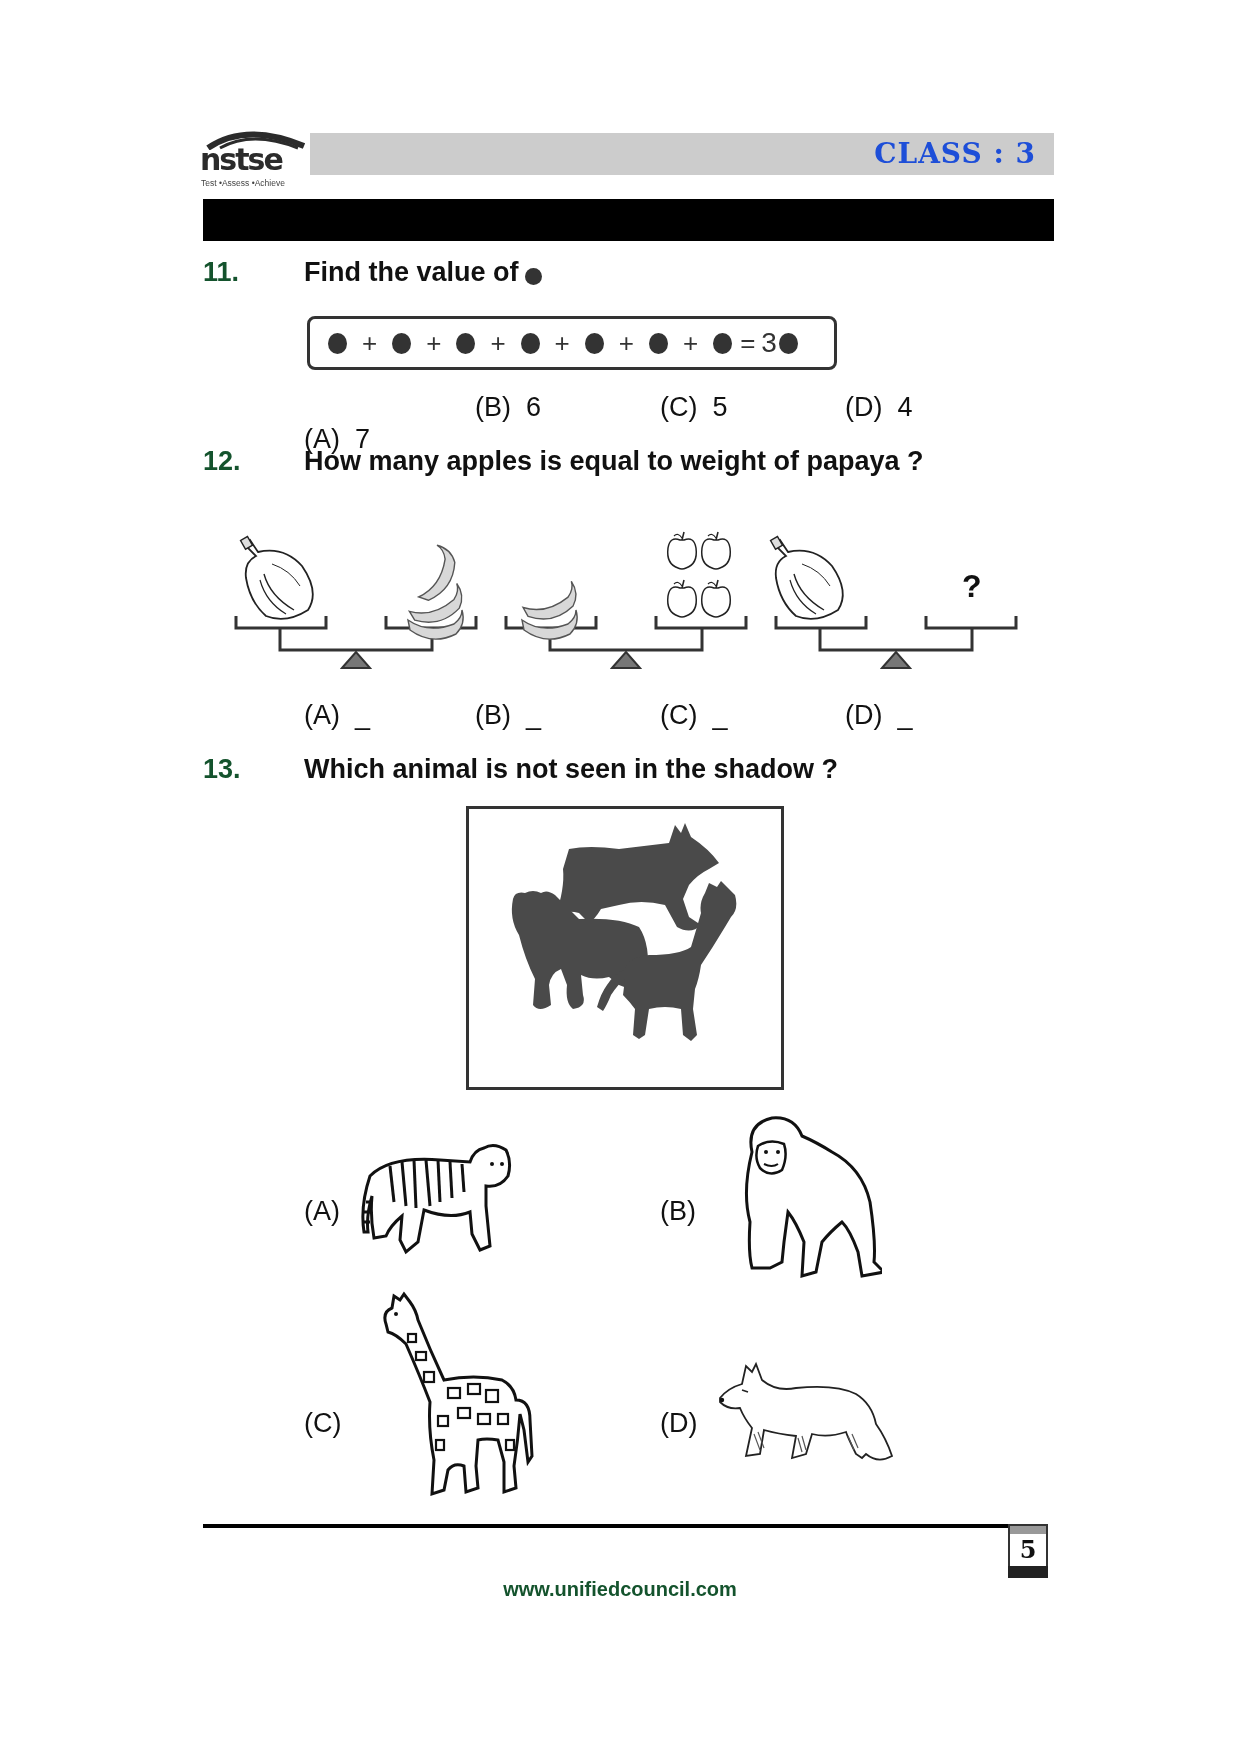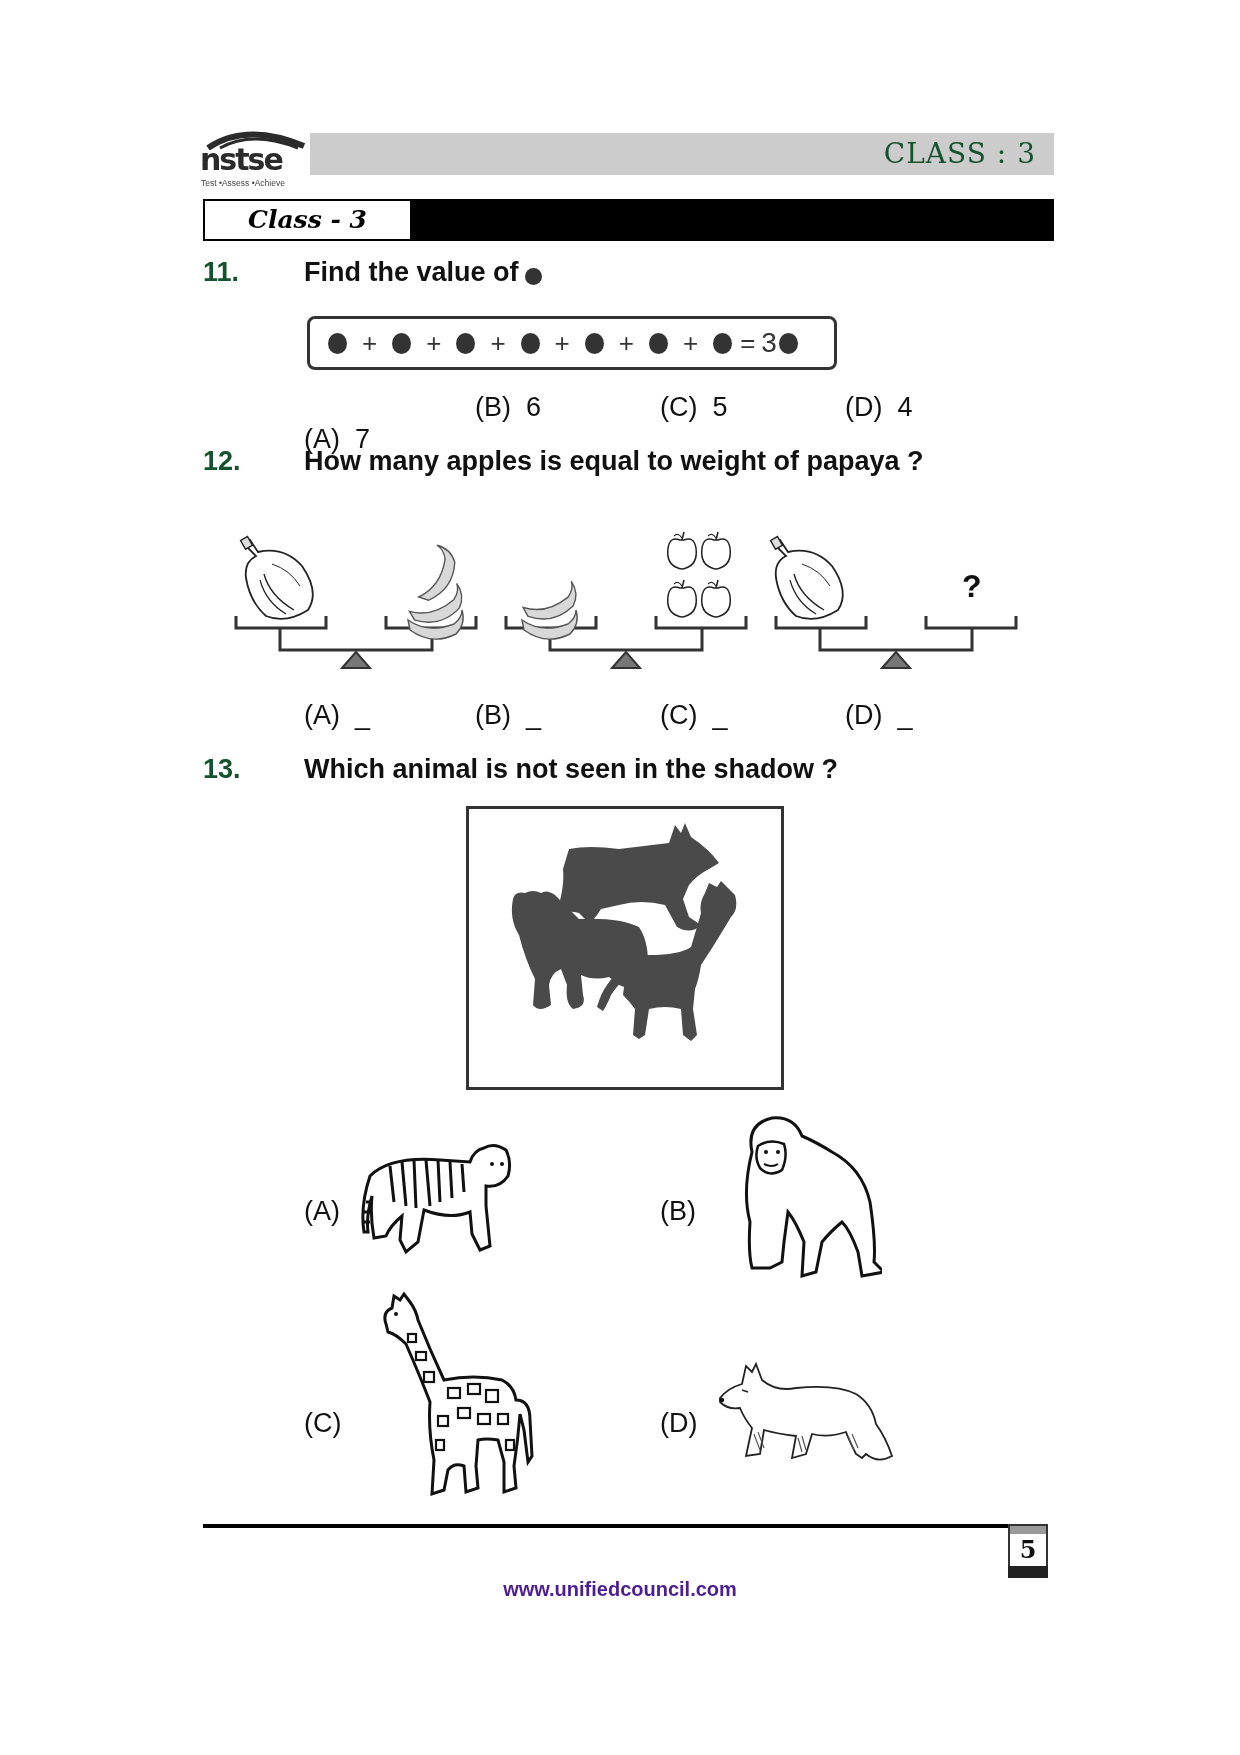--- a/index.html
+++ b/index.html
@@ -9,21 +9,21 @@
 
   
   .logo { left: 200px; top: 128px; width: 106px; height: 62px; }
   .logo-word { position: absolute; left: 0; top: 12px; font-family: "DejaVu Sans", sans-serif;
                font-weight: bold; font-size: 30px; letter-spacing: -2px; color: #2b2b2b; line-height: 40px; }
   .logo-tag { position: absolute; left: 1px; top: 50px; font-size: 8.5px; color: #444; white-space: nowrap;
               font-family: "Liberation Sans", sans-serif; }
   .logo-arc { position: absolute; left: 6px; top: 0; }
   .class-strip { left: 310px; top: 133px; width: 744px; height: 42px; background: #cccccc; }
   .class-strip-text { position: absolute; right: 18px; top: 4px; font-family: "DejaVu Serif", serif;
-                      font-weight: normal; font-size: 28px; color: #14532d; letter-spacing: 1px; }
+                      font-weight: bold; font-size: 28px; color: #1d4ed8; letter-spacing: 1px; }
   .subject-bar { left: 203px; top: 199px; width: 851px; height: 42px; background: #000; }
   .class-box { position: absolute; left: 0; top: 0; width: 205px; height: 38px; border: 2px solid #000;
                background: #fff; box-sizing: content-box; }
   .class-box-text { position: absolute; left: 0; right: 0; top: 4px; text-align: center;
                     font-family: "DejaVu Serif", serif; font-style: italic; font-weight: bold; font-size: 25px; color: #000; }
   .subject-text { position: absolute; right: 22px; top: 3px; font-family: "DejaVu Serif", serif;
                   font-style: italic; font-weight: bold; font-size: 28px; color: #fff; letter-spacing: 1px; }
 
   
   .qnum { font-family: "Liberation Sans", sans-serif; font-weight: bold; font-size: 27px; color: #14532d; }
@@ -40,42 +40,39 @@
 
   .shadow-box { left: 466px; top: 806px; width: 318px; height: 284px; border: 3px solid #333; box-sizing: border-box; background: #fff; }
 
   .footer-line { left: 203px; top: 1524px; width: 808px; height: 4px; background: #000; }
   .page-num { left: 1008px; top: 1524px; width: 40px; height: 56px; }
   .page-num .top { position: absolute; left: 0; top: 0; width: 40px; height: 8px; background: #999; border: 2px solid #333; border-bottom: none; box-sizing: content-box; width: 36px; }
   .page-num .mid { position: absolute; left: 0; top: 10px; width: 36px; height: 32px; background: #fff; border-left: 2px solid #333; border-right: 2px solid #333;
                    text-align: center; font-family: "DejaVu Serif", serif; font-weight: bold; font-size: 24px; line-height: 32px; color: #111; }
   .page-num .bot { position: absolute; left: 0; top: 42px; width: 40px; height: 12px; background: #222; }
   .website { left: 0; width: 1240px; top: 1578px; text-align: center; font-family: "Liberation Sans", sans-serif;
-             font-weight: bold; font-size: 20px; color: #4c1d95; }
+             font-weight: bold; font-size: 20px; color: #14532d; }
 </style>
 </head>
 <body>
 
 <div class="abs logo">
   <svg class="logo-arc" width="100" height="22" viewBox="0 0 100 22">
     <path d="M2 20 Q40 -6 98 18" stroke="#2b2b2b" stroke-width="6" fill="none"></path>
     <path d="M14 20 Q46 2 92 20" stroke="#2b2b2b" stroke-width="3" fill="none"></path>
   </svg>
   <div class="logo-word">nstse</div>
   <div class="logo-tag">Test •Assess •Achieve</div>
 </div>
 
 <div class="abs class-strip">
   <div class="class-strip-text">CLASS : 3</div>
 </div>
 
 <div class="abs subject-bar">
-  <div class="class-box">
-    <div class="class-box-text">Class - 3</div>
-  </div>
 </div>
 
 <div class="abs qnum" style="left:203px; top:257px;">11.</div>
 <div class="abs qtext" style="left:304px; top:257px;">
   <span>Find the value of</span><span class="dot-inline"></span>
 </div>
 
 <div class="abs eq-box">
   <span class="eq-dot"></span>
   <span class="eq-op">+</span>

